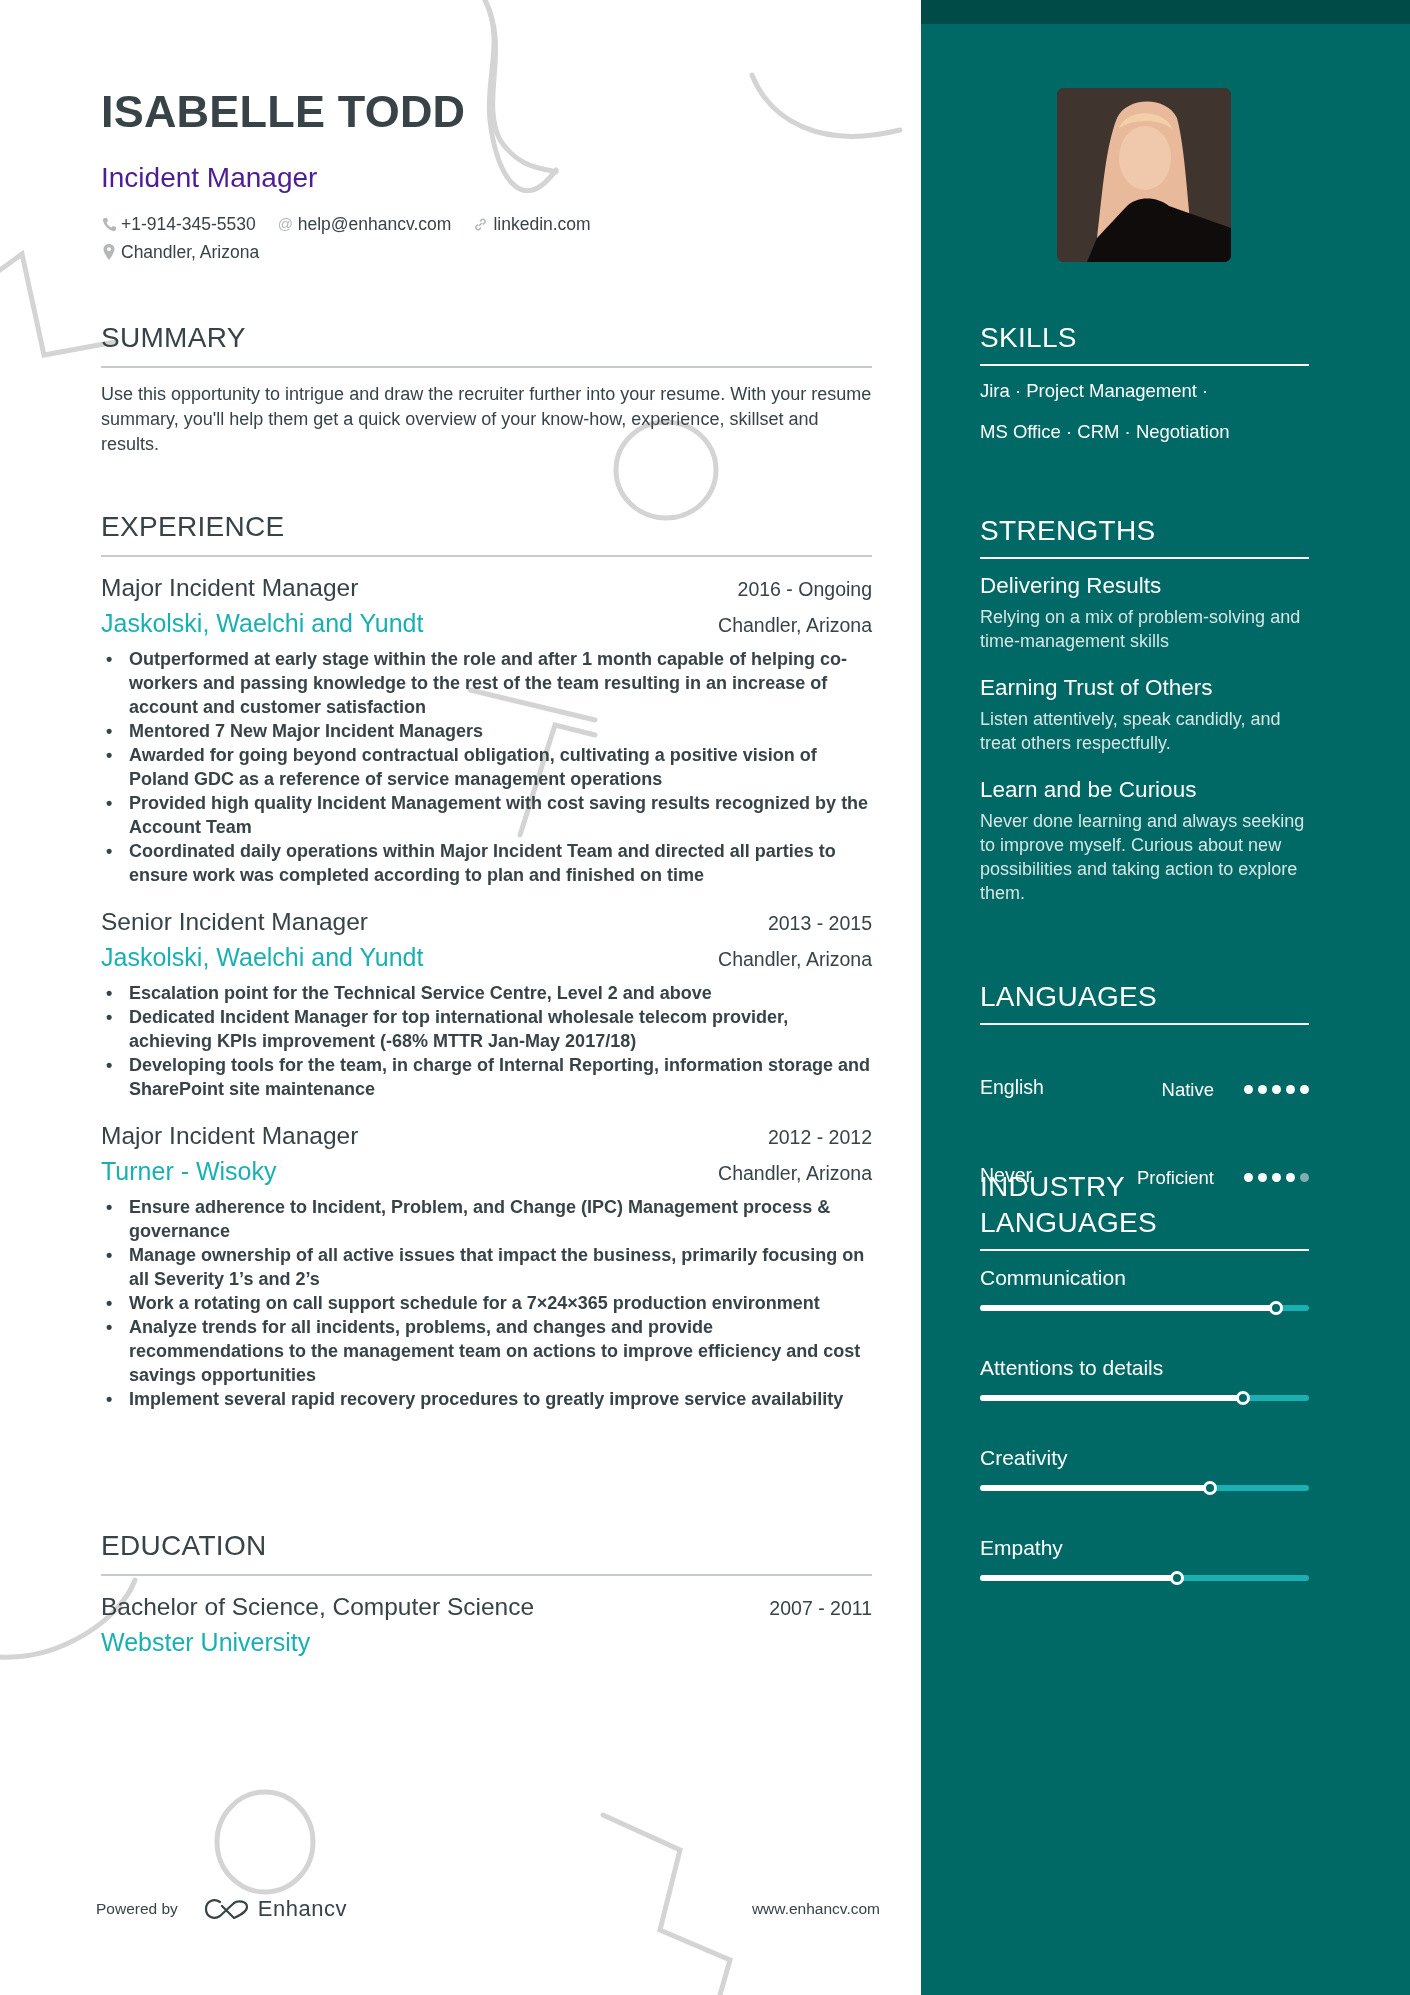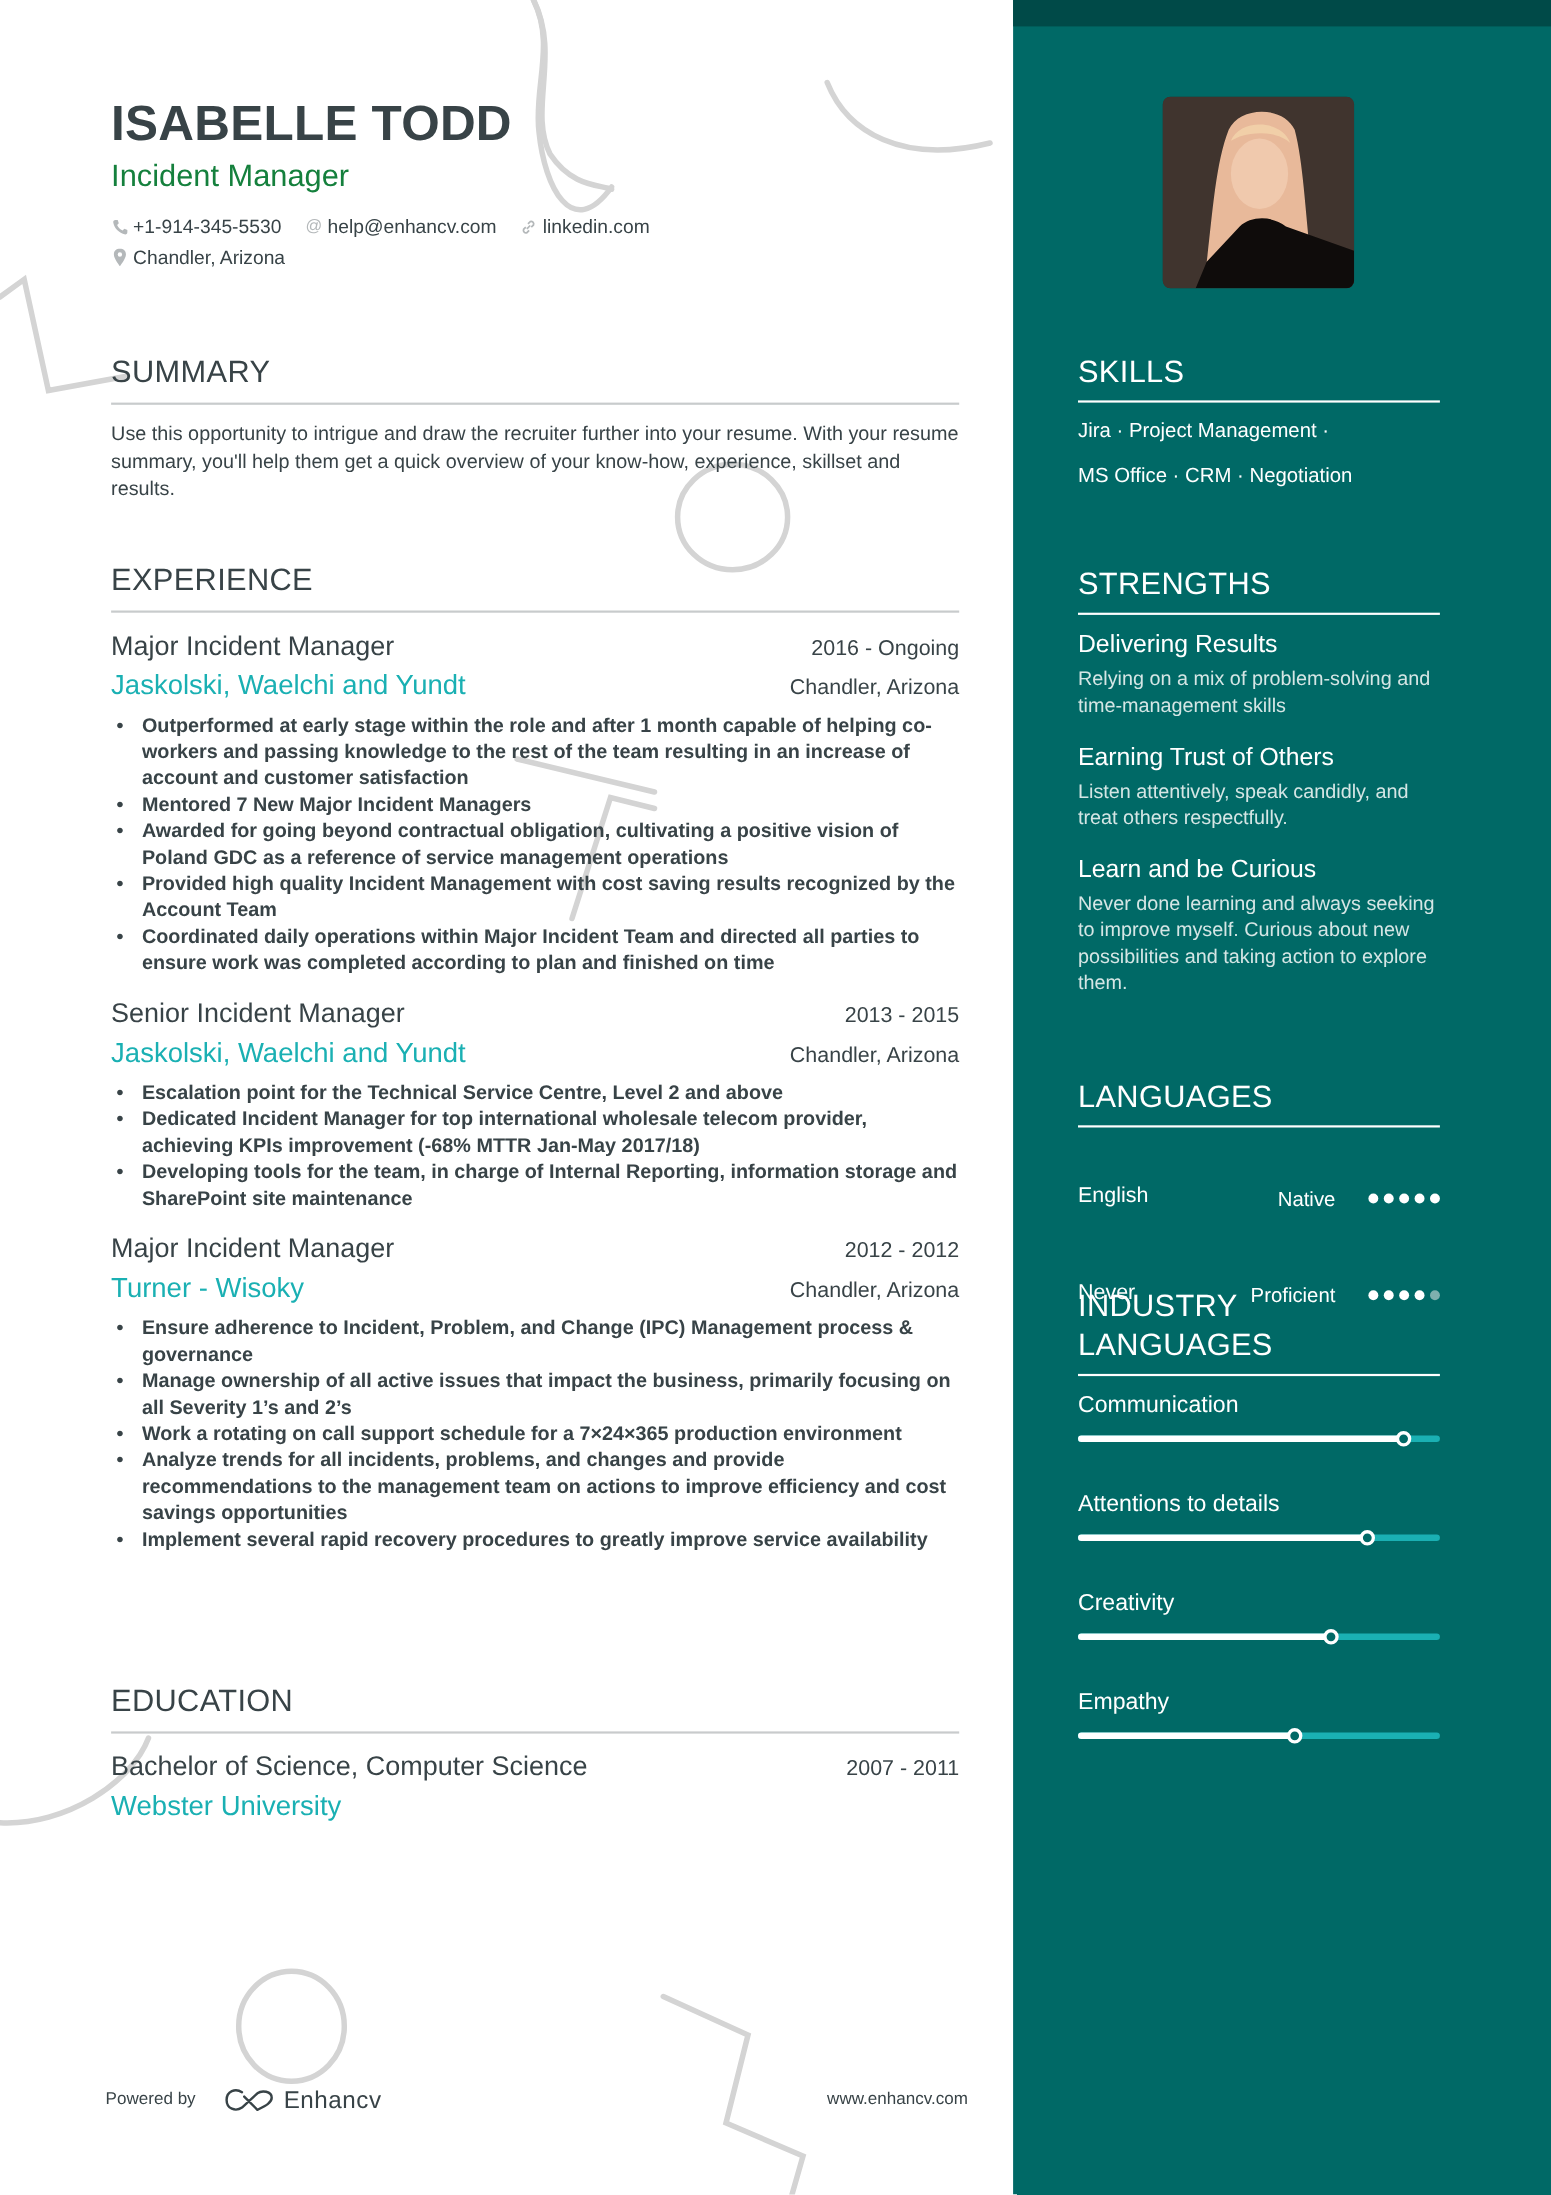--- a/index.html
+++ b/index.html
@@ -8,21 +8,21 @@
 
   .page { position: relative; width: 1410px; height: 1995px; }
 
   
   .deco { position: absolute; left: 0; top: 0; width: 920px; height: 1995px; pointer-events: none; z-index: 0; }
 
   
   .left { position: absolute; left: 0; top: 0; width: 920px; height: 1995px; z-index: 1; }
   .header { position: absolute; left: 101px; top: 84px; width: 770px; }
   .name { font-size: 45px; font-weight: bold; color: #384347; letter-spacing: 0.2px; line-height: 56px; }
-  .role { font-size: 28px; color: #15803d; line-height: 36px; margin-top: 2px; }
+  .role { font-size: 28px; color: #4c1d95; line-height: 36px; margin-top: 20px; }
   .contacts { margin-top: 14px; font-size: 17.5px; color: #384347; line-height: 28px; }
   .contact-row { display: flex; align-items: center; gap: 22px; }
   .contact-item { display: inline-flex; align-items: center; gap: 5px; }
   .cicon { width: 15px; height: 17px; display: inline-flex; align-items: center; justify-content: center; color: #b4b8ba; font-size: 15px; }
 
   .section { position: absolute; left: 101px; width: 771px; }
   .section-title { font-size: 28px; color: #384347; line-height: 36px; letter-spacing: 0.3px; }
   .section-rule { height: 2px; background: #c8cbcc; margin-top: 10px; }
   .summary-text { font-size: 18px; line-height: 25px; color: #384347; margin-top: 14px; }
 

